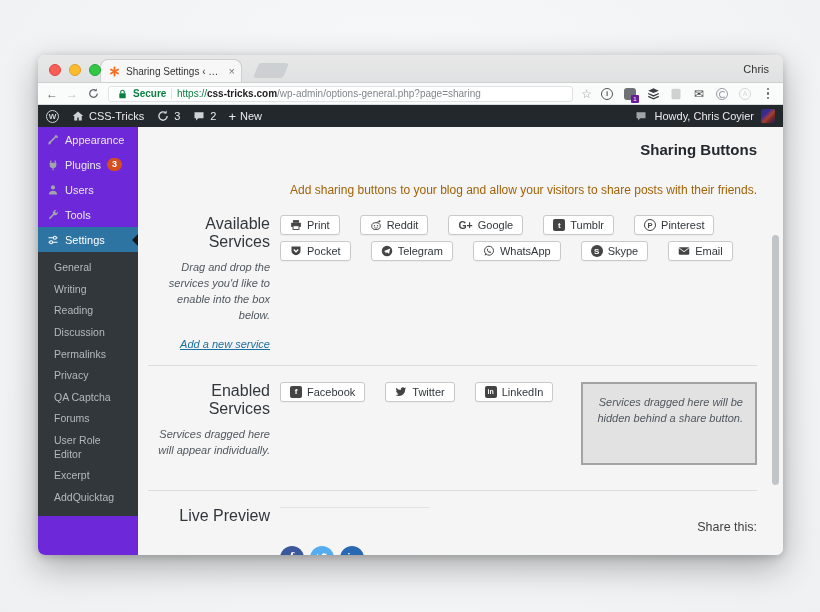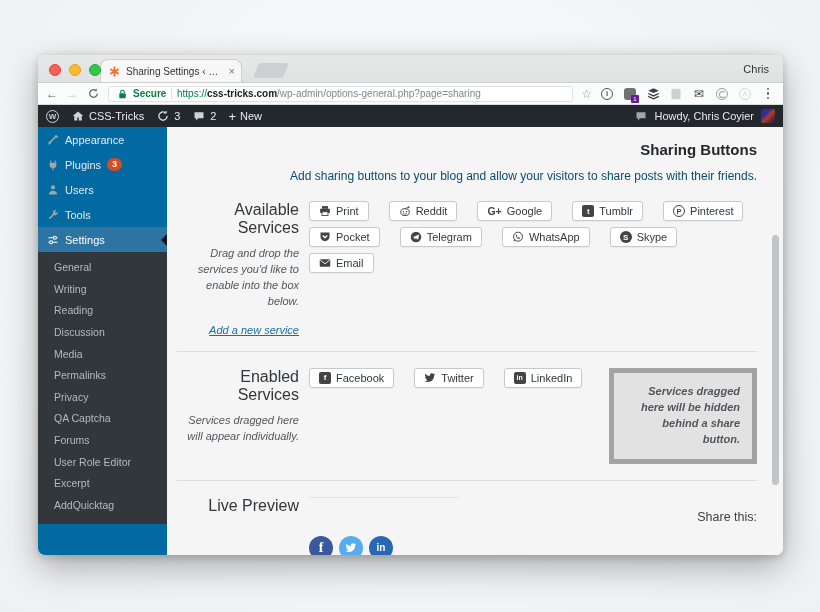--- a/index.html
+++ b/index.html
@@ -75,58 +75,58 @@
     height:22px; background:#23282d; color:#e8eaec; display:flex; align-items:center;
     padding:0 8px; gap:12px; font-size:11px; flex:none;
   }
   .ab-item { display:flex; align-items:center; gap:4px; }
   .wp-circle { width:13px; height:13px; border:1.3px solid #cfd3d7; border-radius:50%; font-size:8px; font-weight:bold; color:#cfd3d7; display:flex; align-items:center; justify-content:center; }
   .ab-right { margin-left:auto; display:flex; align-items:center; gap:7px; }
   .avatar { width:14px; height:14px; border-radius:2px;
     background:linear-gradient(135deg,#2b2f77 0%, #3d2b8f 35%, #a8402f 55%, #7a2a22 70%, #1a1f5e 100%); }
   
   .main { flex:1; display:flex; min-height:0; }
-  .sidebar { width:129px; background:#0369a1; color:#e8eaec; font-size:11px; flex:none; display:flex; flex-direction:column; }
+  .sidebar { width:100px; background:#6d28d9; color:#e8eaec; font-size:11px; flex:none; display:flex; flex-direction:column; }
   .menu-item { display:flex; align-items:center; gap:6px; padding:6px 8px; position:relative; }
   .menu-item .mi { width:13px; height:13px; flex:none; display:flex; align-items:center; justify-content:center;}
   .menu-item svg { display:block; }
   .badge { background:#d54e21; color:#fff; border-radius:9px; font-size:9px; padding:0 5px; line-height:13px; font-weight:bold;}
   .menu-item.selected { background:#2e74a2; color:#fff; }
   .menu-item.selected::after {
     content:""; position:absolute; right:0; top:50%; margin-top:-6px;
     border-top:6px solid transparent; border-bottom:6px solid transparent; border-right:6px solid #15191c;
   }
   .submenu { background:#32373c; padding:5px 0 7px; }
   .submenu-item { color:#b4b9be; padding:4px 8px 4px 16px; font-size:10.5px; line-height:1.3; display:flex; align-items:center; gap:5px;}
   
   .content { flex:1; background:#f5f5f5; padding:14px 26px 0 10px; position:relative; overflow:hidden;text-align:right; }
   .page-title { font-size:15px; font-weight:bold; color:#23282d; }
-  .page-desc { font-size:12px; color:#0c4a6e; margin-top:11px; }
+  .page-desc { font-size:12px; color:#a16207; margin-top:25px; }
   .row { display:flex; margin-top:16px; }
   .label-col { width:132px; flex:none; padding-right:10px; }
   .section-label { font-size:16px; color:#32373c; }
   .helper { font-style:italic; font-size:11px; color:#50575e; margin-top:9px; line-height:1.45; }
   .add-link { display:inline-block; font-style:italic; font-size:11px; color:#1b6ea0; text-decoration:underline; margin-top:14px; }
   .field-col { flex:1; display:flex; align-items:flex-start; min-width:0; }
   .btn-wrap { display:flex; flex-wrap:wrap; gap:20px; row-gap:6px; max-width:468px; }
   .svc-btn {
     display:inline-flex; align-items:center; gap:5px; background:#fff;
     border:1px solid #c9c9c9; border-radius:3px; padding:3px 9px;
     font-size:11px; color:#32373c; box-shadow:0 1px 1px rgba(0,0,0,.04); white-space:nowrap;
   }
   .svc-btn svg { display:block; }
   .lsq { width:12px; height:12px; border-radius:2px; background:#444; color:#fff; font-weight:bold; font-size:8px; display:flex; align-items:center; justify-content:center; }
   .lci { width:12px; height:12px; border-radius:50%; background:#444; color:#fff; font-weight:bold; font-size:8px; display:flex; align-items:center; justify-content:center; }
   .lco { width:12px; height:12px; border-radius:50%; border:1.3px solid #444; color:#444; font-weight:bold; font-size:7.5px; display:flex; align-items:center; justify-content:center; }
   .gplus-txt { font-size:10.5px; font-weight:bold; color:#444; }
   .lin-sq { width:12px; height:12px; border-radius:2px; background:#444; color:#fff; font-weight:bold; font-size:7px; display:flex; align-items:center; justify-content:center; }
   .divider { border:none; border-top:1px solid #ddd; margin:13px 0 0; }
   .dropzone {
-    margin-left:auto; width:148px; min-height:83px; background:#e2e2e2;
-    border:5px solid #a3a3a3; padding:11px 12px; font-style:italic; font-size:11px; color:#50575e; line-height:1.45;font-weight:bold;
+    margin-left:auto; width:176px; min-height:83px; background:#e2e2e2;
+    border:2px solid #a3a3a3; padding:11px 12px; font-style:italic; font-size:11px; color:#50575e; line-height:1.45;
   }
   .preview-box { }
   .preview-hr { width:150px; border:none; border-top:1px solid #e2e2e2; margin:0 0 12px; }
   .share-this { font-size:12.5px; color:#404040; }
   .circles { display:flex; gap:6px; margin-top:12px; }
   .circle-btn { width:24px; height:24px; border-radius:50%; display:flex; align-items:center; justify-content:center; color:#fff; font-weight:bold; }
   .circle-btn.fb { background:#3a589b; font-family:"Liberation Serif",serif; font-size:14px; }
   .circle-btn.tw { background:#55acee; }
   .circle-btn.li { background:#2867b2; font-size:10px; }
   .scrollbar-thumb { position:absolute; right:4px; top:108px; width:7px; height:250px; background:#c2c5c8; border-radius:4px; }
@@ -316,23 +316,20 @@
             <span>General</span>
           </div>
         <div class="submenu-item">
             <span>Writing</span>
           </div>
         <div class="submenu-item">
             <span>Reading</span>
           </div>
         <div class="submenu-item">
             <span>Discussion</span>
-          </div>
-        <div class="submenu-item">
-            <span>Media</span>
           </div>
         <div class="submenu-item">
             <span>Permalinks</span>
           </div>
         <div class="submenu-item">
             <span>Privacy</span>
           </div>
         <div class="submenu-item">
             <span>QA Captcha</span>
           </div>

